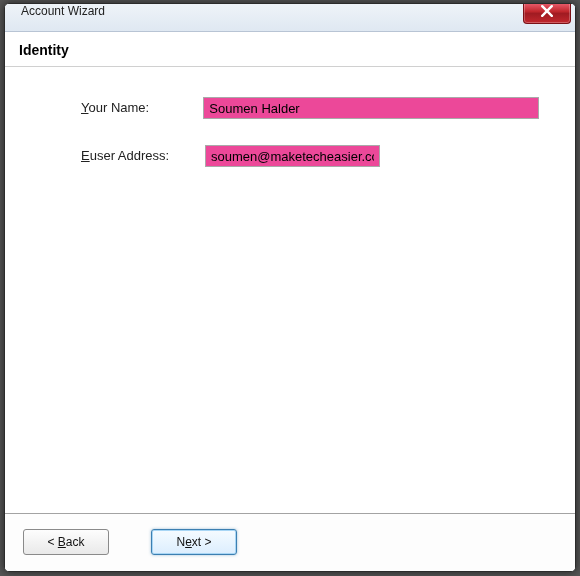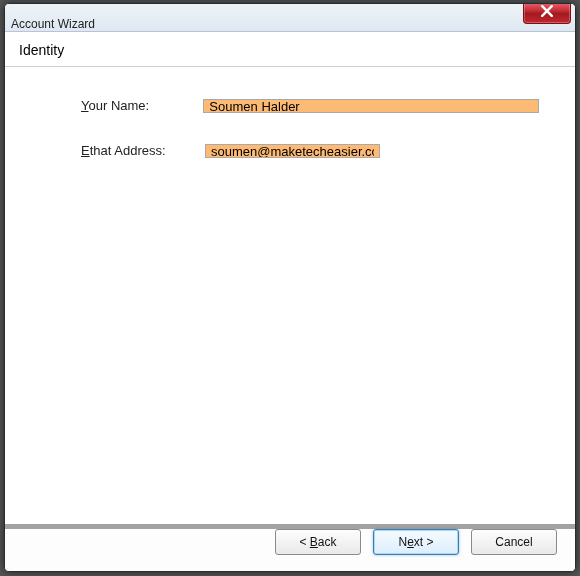--- a/index.html
+++ b/index.html
@@ -21,22 +21,22 @@
       background: #fff;
       display: flex;
       flex-direction: column;
       overflow: hidden;
     }
     .titlebar {
       height: 28px;
       background: linear-gradient(#eef3f8, #dfe8f2);
       border-bottom: 1px solid #b8c4d4;
       display: flex;
-      align-items: flex-end;
-      padding-left: 6px;
+      align-items: flex-start;
+      padding-left: 16px;
       color: #222;
       position: relative;
     }
     .titlebar-text { font-size: 12px; }
     .close-btn {
       position: absolute;
       top: -2px; right: 4px;
       width: 48px; height: 22px;
       background: linear-gradient(#e67, #c1272d 45%, #a01b22 55%, #c1272d);
       border: 1px solid #7a1016;
@@ -45,75 +45,75 @@
       color: #fff;
       display: flex;
       align-items: center;
       justify-content: center;
       cursor: pointer;
       box-shadow: inset 0 0 0 1px rgba(255,255,255,0.25);
     }
     .close-btn svg { width: 12px; height: 12px; }
     .header {
       padding: 10px 12px 8px 14px;
-      font-weight: normal;
+      font-weight: bold;
       font-size: 14px;
       color: #000;
       border-bottom: 1px solid #d0d0d0;
     }
     .content {
       flex: 1;
       padding: 30px 36px 20px 48px;
       color: #222;
       line-height: 1.45;
     }
     .para { margin-bottom: 26px; }
     .form-row {
       display: flex;
       align-items: center;
       margin-bottom: 26px;
       margin-left: 28px;
     }
     .form-label { width: 124px; }
     .form-label .ul { text-decoration: underline; }
     .text-input {
-      height: 14px;
+      height: 22px;
       font-family: inherit;
       font-size: 13px;
       padding: 1px 5px;
       border: 1px solid #a9a9a9;
-      background: #fdba74;
+      background: #ec4899;
       outline: none;
     }
     .name-input { width: 340px; }
     .email-input { width: 175px; }
     .footer {
-      border-top: 5px solid #a3a3a3;
-      padding: 0 18px 16px;
+      border-top: 1px solid #a3a3a3;
+      padding: 15px 18px 16px;
       display: flex;
-      justify-content: flex-end;
       gap: 12px;
       background: #fdfdfd;
     }
     .btn {
       min-width: 86px;
       height: 26px;
       background: linear-gradient(#fdfdfd, #e9e9e9);
       border: 1px solid #8a8a8a;
       border-radius: 3px;
       font-family: inherit;
       font-size: 12px;
       cursor: pointer;
       padding: 0 12px;
       color: #111;
     }
     .btn.default {
       border-color: #3c7fb1;
       box-shadow: 0 0 0 1px #a8d6f5 inset, 0 0 3px rgba(60,127,177,0.5);
       background: linear-gradient(#f5fbff, #dceefe);
+      margin-left: 30px;
     }
   </style>
 </head>
 <body>
 
 <div class="window">
 
   <div class="titlebar">
     <span class="titlebar-text">Account Wizard</span>
     <div class="close-btn">
@@ -133,25 +133,24 @@
 
 
 
     <div class="form-row">
       <label class="form-label"><span class="ul">Y</span><span>our Name:</span></label>
       <input type="text" class="text-input name-input" value="Soumen Halder" style="">
     </div>
 
 
     <div class="form-row">
-      <label class="form-label"><span class="ul">E</span><span>that Address:</span></label>
+      <label class="form-label"><span class="ul">E</span><span>user Address:</span></label>
       <input type="text" class="text-input email-input" value="soumen@maketecheasier.co" style="">
     </div>
 
   </div>
 
   <div class="footer">
     <button class="btn">&lt; <span style="text-decoration:underline">B</span>ack</button>
     <button class="btn default"><span>N</span><span style="text-decoration:underline">e</span><span>xt &gt;</span></button>
-    <button class="btn">Cancel</button>
   </div>
 
 </div>
 
 </body></html>

